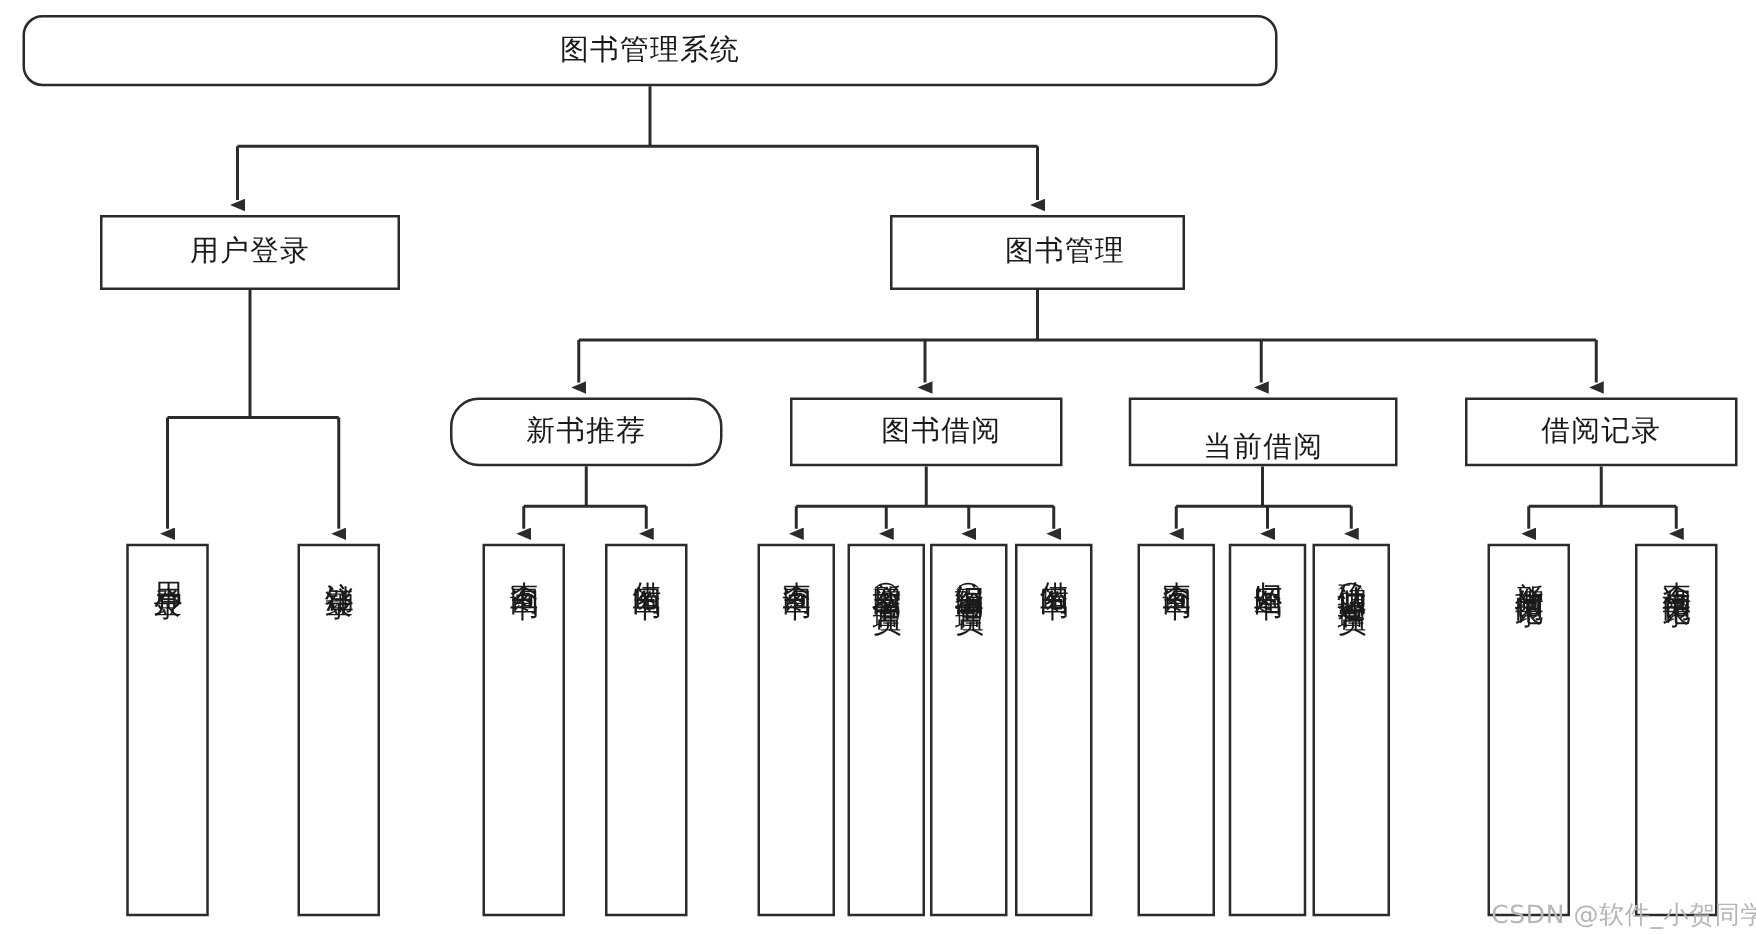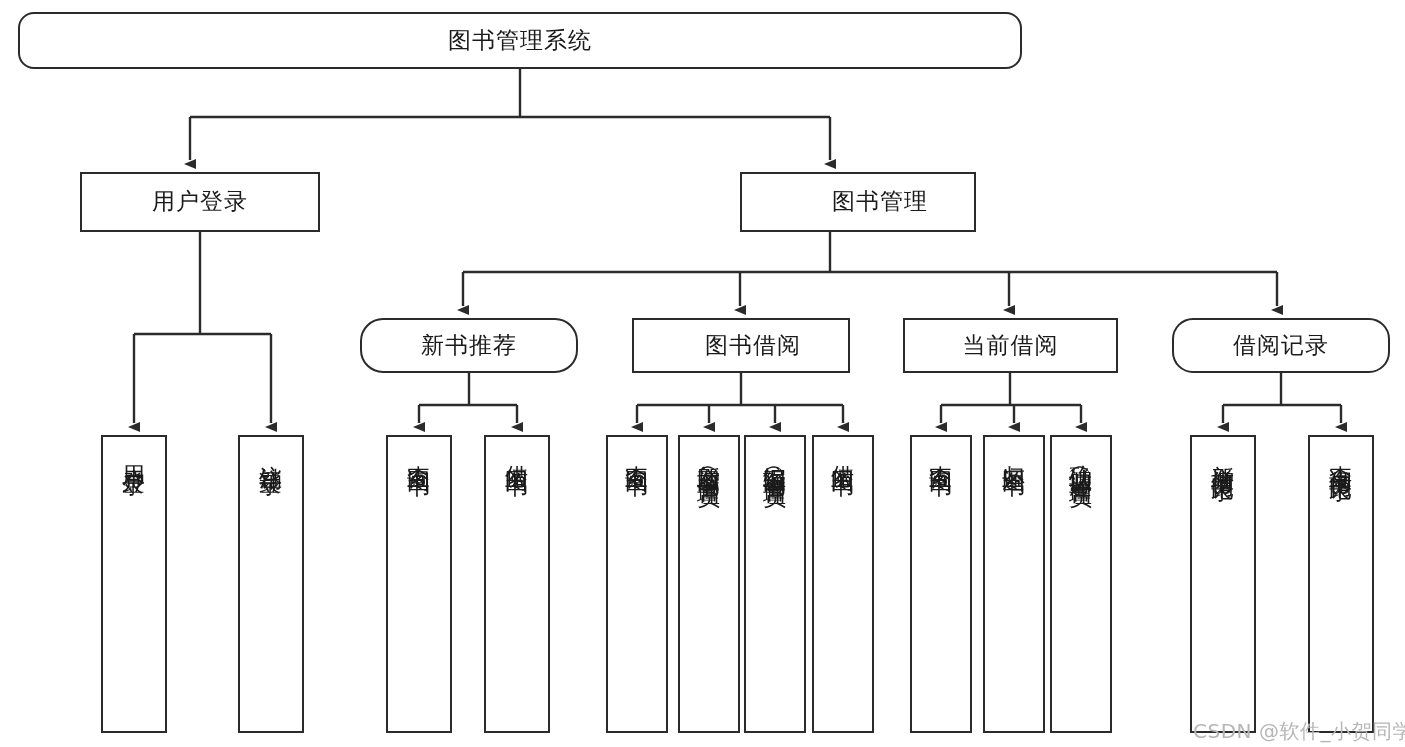--- a/index.html
+++ b/index.html
@@ -115,35 +115,35 @@
   </svg>
 
   <div class="node root horiz" id="node-root" style="left: 18px; top: 12px; width: 1004px; height: 57px; border-radius: 16px;">
     <span>图书管理系统</span>
   </div>
 
   <div id="level2-holder">
       <div class="node horiz" id="node-user-login" style="left: 80px; top: 172px; width: 240px; height: 60px;">
         <span>用户登录</span>
       </div>
-      <div class="node horiz" id="node-book-manage" style="left: 740px; top: 172px; width: 236px; height: 60px; padding-left: 44px;">
+      <div class="node horiz" id="node-book-manage" style="left: 712px; top: 172px; width: 236px; height: 60px; padding-left: 44px;">
         <span>图书管理</span>
       </div>
     </div>
   <div id="level3-holder">
       <div class="node horiz" id="node-new-book-recommend" style="left: 360px; top: 318px; width: 218px; height: 55px; border-radius: 23px;">
         <span>新书推荐</span>
       </div>
       <div class="node horiz" id="node-book-borrow" style="left: 632px; top: 318px; width: 218px; height: 55px; padding-left: 24px;">
         <span>图书借阅</span>
       </div>
-      <div class="node horiz" id="node-current-borrow" style="left: 903px; top: 318px; width: 215px; height: 55px;">
+      <div class="node horiz" id="node-current-borrow" style="left: 903px; top: 318px; width: 215px; height: 55px; align-items: flex-end;">
         <span>当前借阅</span>
       </div>
-      <div class="node horiz" id="node-borrow-record" style="left: 1172px; top: 318px; width: 218px; height: 55px; border-radius: 21px;">
+      <div class="node horiz" id="node-borrow-record" style="left: 1172px; top: 318px; width: 218px; height: 55px;">
         <span>借阅记录</span>
       </div>
     </div>
   <div id="leaves-holder">
       <div class="node vert" id="node-leaf-user-login" style="left: 101px; top: 435px; width: 66px; height: 298px;">
         <span class="vtext">用户登录</span>
       </div>
       <div class="node vert" id="node-leaf-user-logout" style="left: 238px; top: 435px; width: 66px; height: 298px;">
         <span class="vtext">注销登录</span>
       </div>

